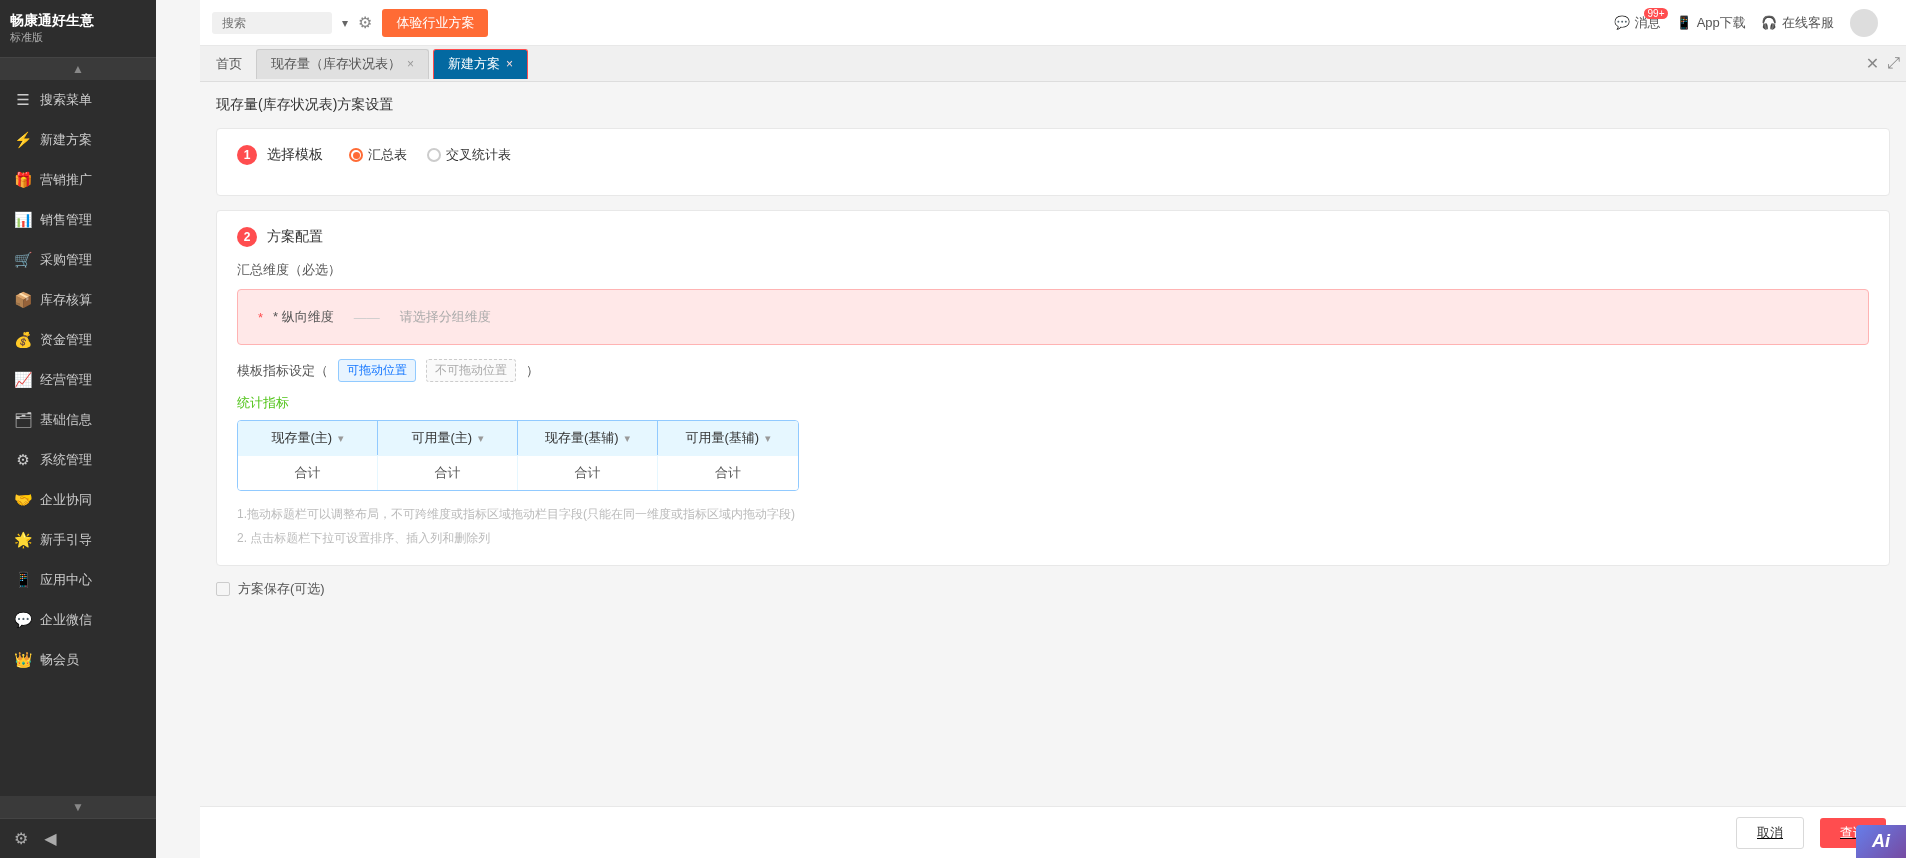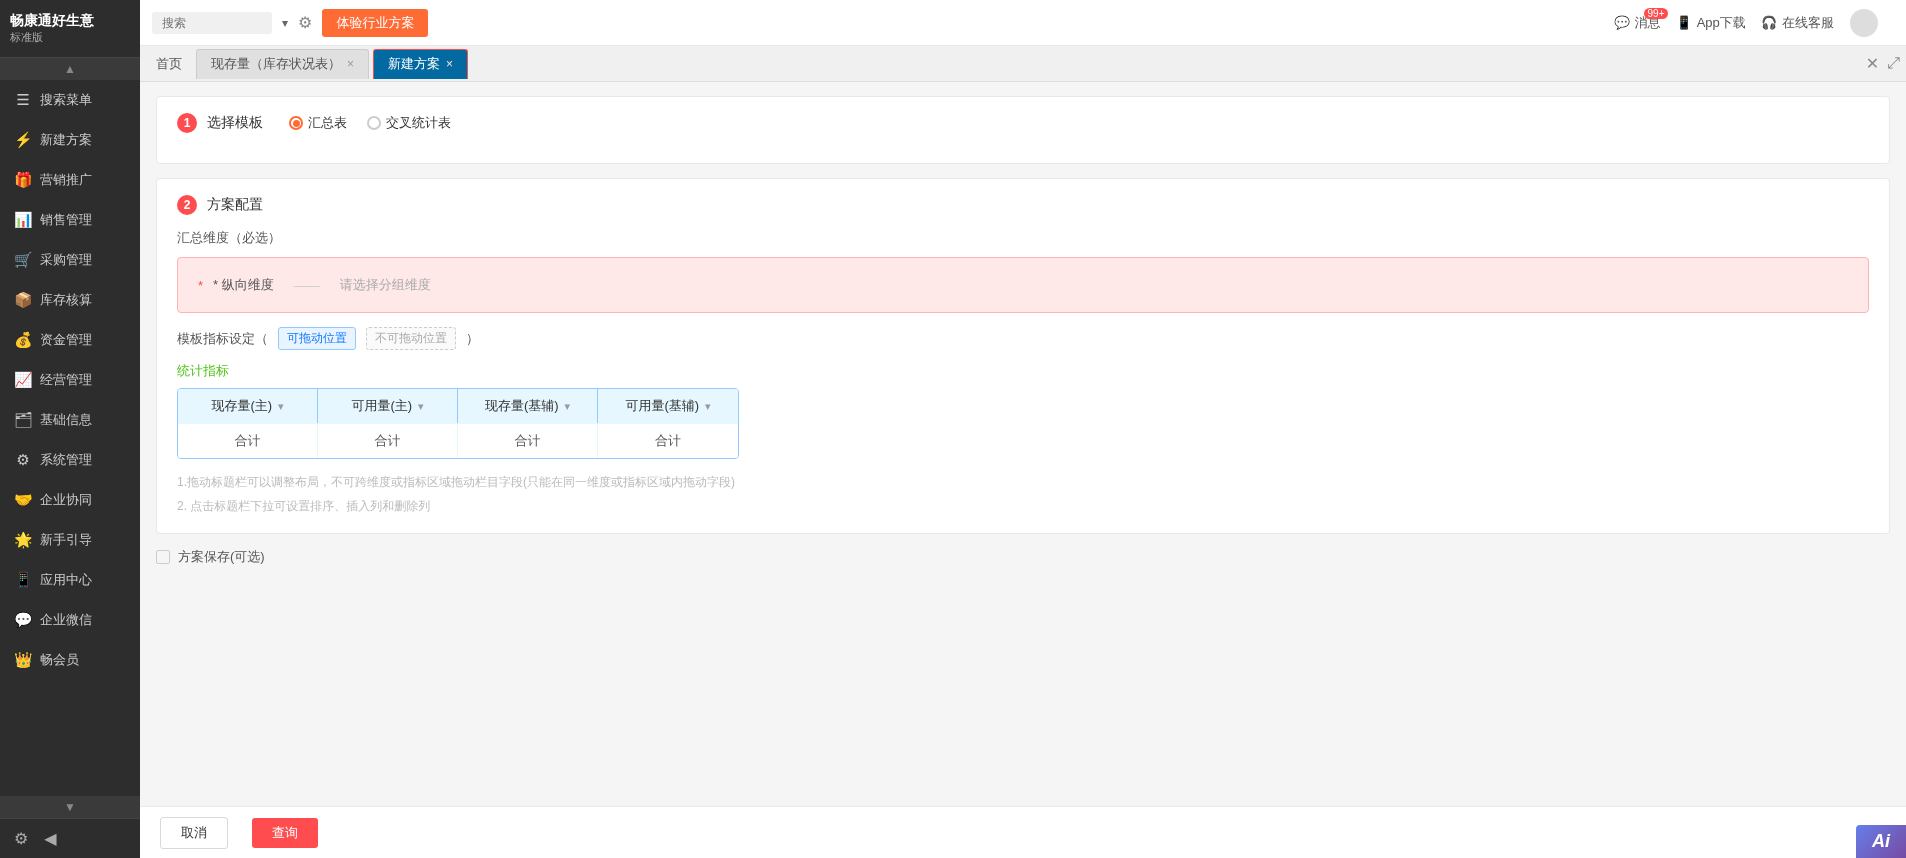--- a/index.html
+++ b/index.html
@@ -1,20 +1,20 @@
 <!DOCTYPE html>
 <html><head>
   <meta charset="utf-8">
   <style>
     * { box-sizing: border-box; margin: 0; padding: 0; }
     body { font-family: 'Microsoft YaHei', Arial, sans-serif; font-size: 13px; background: #f5f5f5; display: flex; height: 858px; overflow: hidden; }
 
     
     .sidebar {
-      width: 140px;
+      width: 156px;
       background: #2d2d2d;
       color: #ccc;
       display: flex;
       flex-direction: column;
       flex-shrink: 0;
       height: 100%;
     }
     .sidebar-logo {
       padding: 12px 10px;
       color: #fff;
@@ -45,20 +45,21 @@
       color: #aaa;
     }
     .sidebar-bottom span { cursor: pointer; font-size: 16px; }
 
     
     .main-area {
       flex: 1;
       display: flex;
       flex-direction: column;
       overflow: hidden;
+      padding-left: 44px;
     }
 
     
     .topbar {
       background: #fff;
       height: 46px;
       display: flex;
       align-items: center;
       padding: 0 12px;
       border-bottom: 1px solid #e8e8e8;
@@ -268,23 +269,25 @@
     .save-option { display: flex; align-items: center; gap: 8px; font-size: 13px; color: #555; margin-top: 10px; }
     .save-checkbox { width: 14px; height: 14px; border: 1px solid #ccc; border-radius: 2px; cursor: pointer; }
 
     
     .footer-bar {
       background: #fff;
       border-top: 1px solid #e8e8e8;
       height: 52px;
       display: flex;
       align-items: center;
+      justify-content: flex-end;
       padding: 0 20px;
-      gap: 24px;
+      gap: 16px;
       flex-shrink: 0;
+      text-decoration: underline;
     }
     .btn-cancel {
       background: #fff;
       border: 1px solid #d9d9d9;
       border-radius: 3px;
       padding: 6px 20px;
       font-size: 13px;
       color: #333;
       cursor: pointer;
     }
@@ -439,20 +442,21 @@
       <span>新建方案</span>
       <span class="tab-close" style="color:#ffdddd;">×</span>
     </div>
     <div style="margin-left:auto;display:flex;gap:8px;">
       <span style="font-size:16px;color:#888;cursor:pointer;">✕</span>
       <span style="font-size:16px;color:#888;cursor:pointer;">⤢</span>
     </div>
   </div>
 
   <div class="content">
+    <div class="page-title">现存量(库存状况表)方案设置</div>
 
     <div class="step-card">
       <div class="step-header">
         <div class="step-num">1</div>
         <span class="step-title">选择模板</span>
         <div class="radio-group" style="margin-left:16px;">
           <label class="radio-item">
             <div class="radio-dot checked"></div>
             <span>汇总表</span>
           </label>

